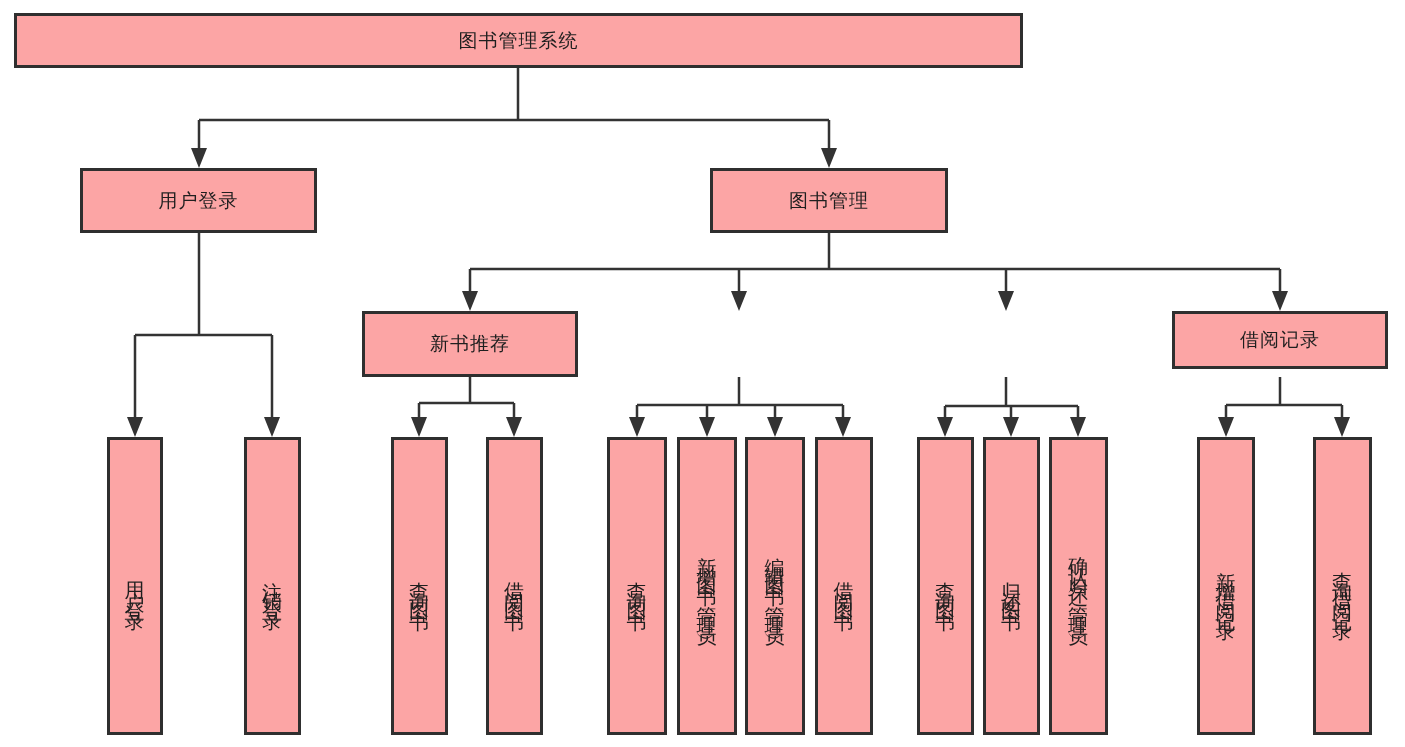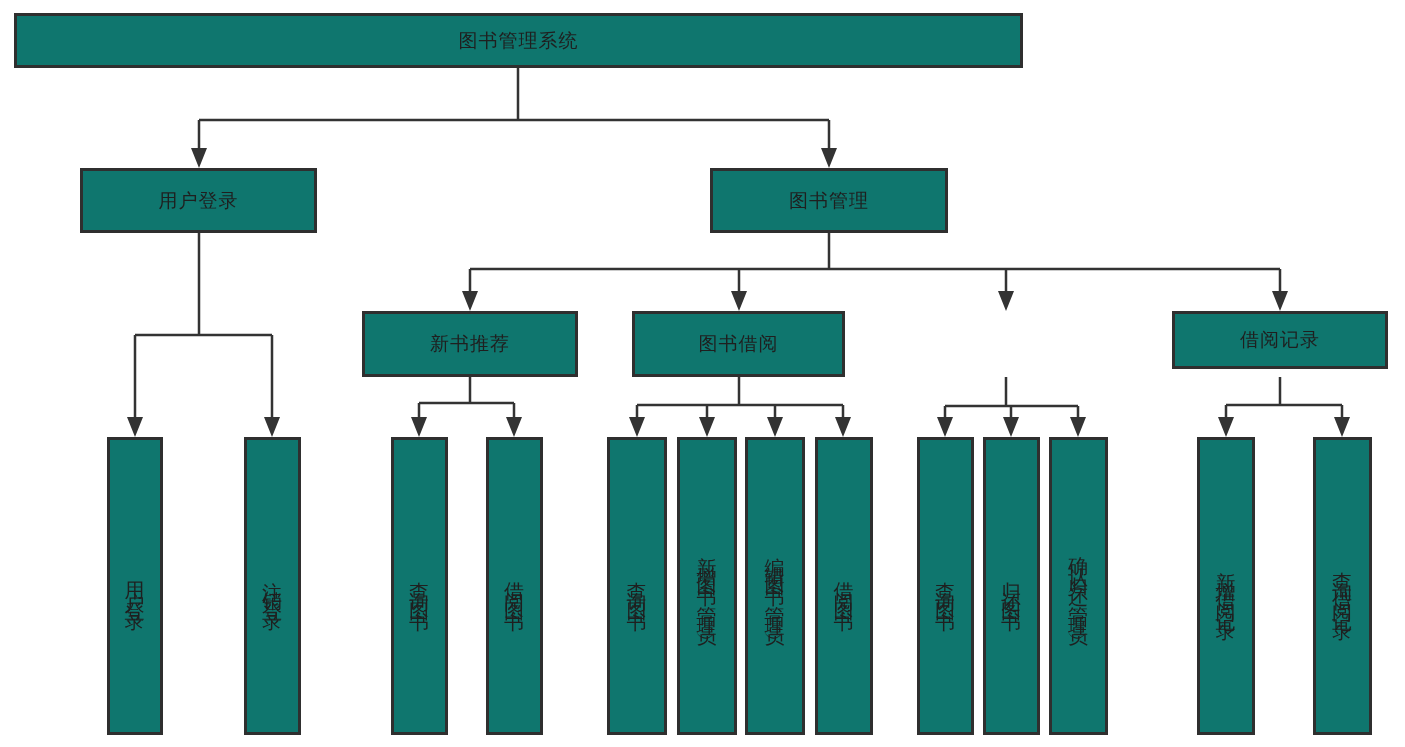--- a/index.html
+++ b/index.html
@@ -2,21 +2,21 @@
 <html><head>
 <meta charset="utf-8">
 <style>
   html,body{margin:0;padding:0;background:#ffffff;}
   .canvas{
     position:relative;width:1405px;height:747px;background:#ffffff;
     font-family:"Liberation Sans","DejaVu Sans",sans-serif;overflow:hidden;
   }
   .wires{position:absolute;left:0;top:0;z-index:1;}
   .box{
-    position:absolute;background:#0f766e;border:3px solid #2f2f2f;
+    position:absolute;background:#fca5a5;border:3px solid #2f2f2f;
     display:flex;align-items:center;justify-content:center;
     color:#1f1f1f;box-sizing:border-box;z-index:2;
   }
   .box.h span{font-size:19px;letter-spacing:1px;white-space:nowrap;}
   .box.v span{
     writing-mode:vertical-rl;text-orientation:mixed;
     font-size:20px;letter-spacing:10px;line-height:1;white-space:nowrap;
   }
   
   .n-root{left:14px;top:13px;width:1009px;height:55px;}
@@ -75,23 +75,20 @@
   <div class="box h n-l2a">
     <span>用户登录</span>
   </div>
   <div class="box h n-l3a">
     <span>新书推荐</span>
   </div>
 
   <div class="box h n-l2b">
     <span>图书管理</span>
   </div>
-  <div class="box h n-l3b">
-    <span>图书借阅</span>
-  </div>
   <div class="box h n-l3d">
     <span>借阅记录</span>
   </div>
 
   <div class="box v leaf n-a1">
     <span>用户登录</span>
   </div>
   <div class="box v leaf n-a2">
     <span>注销登录</span>
   </div>

